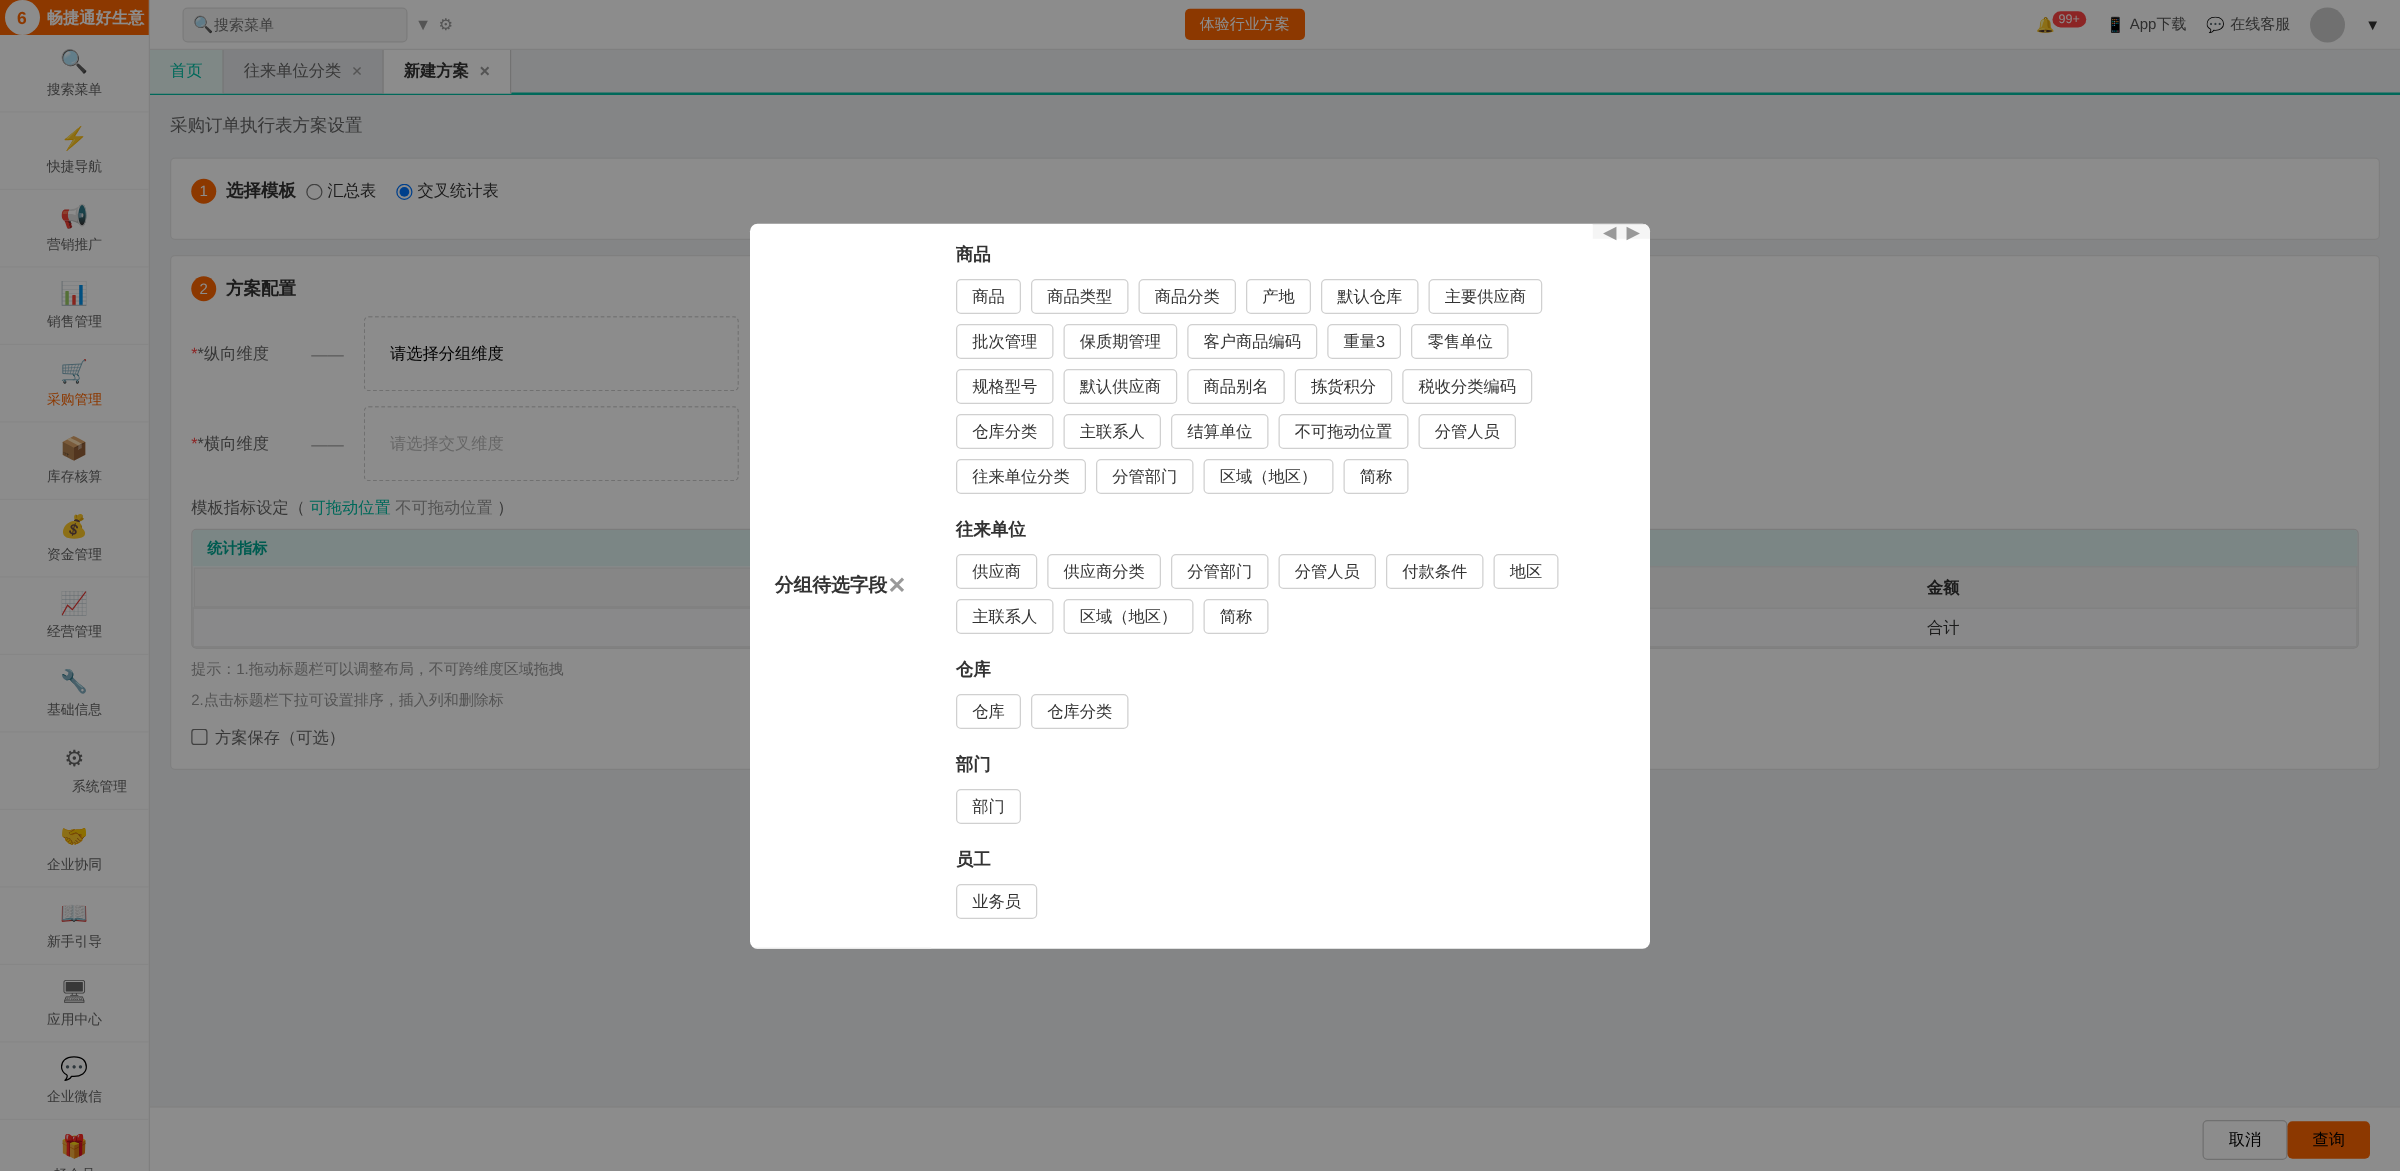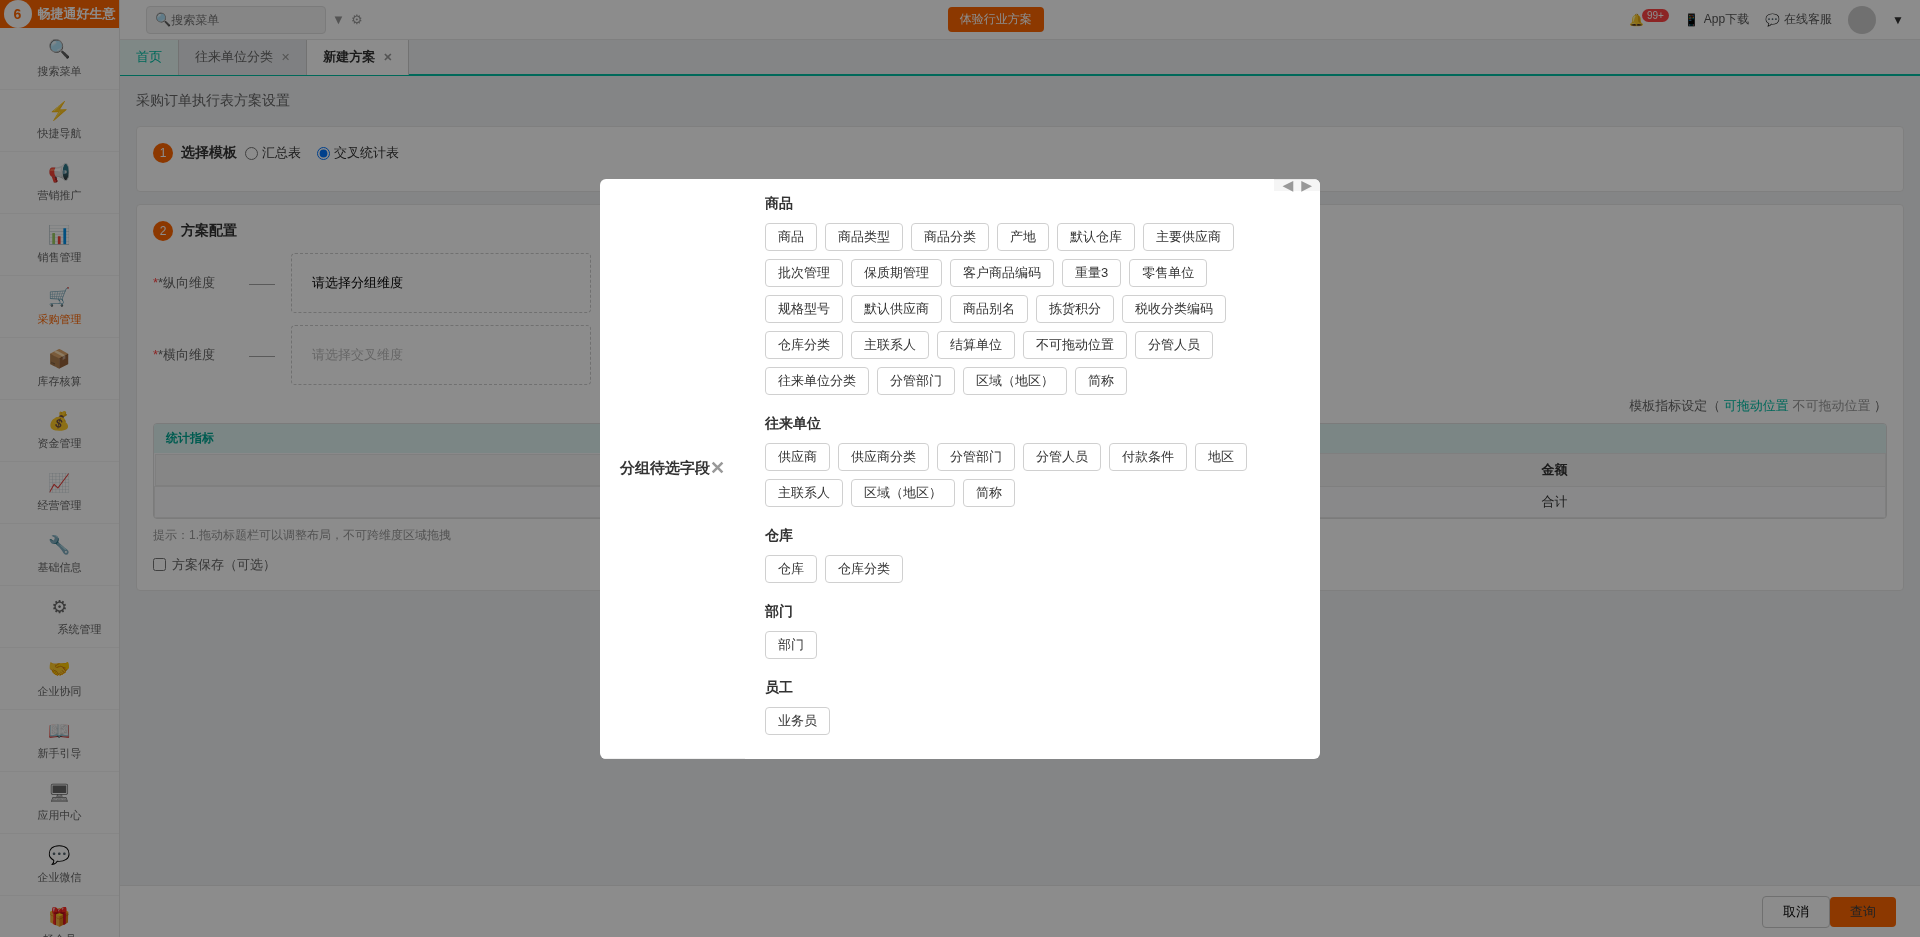--- a/index.html
+++ b/index.html
@@ -224,21 +224,21 @@
       border-radius: 4px;
       background: #fff;
       cursor: pointer;
       font-size: 13px;
     }
     .btn-confirm {
       padding: 6px 20px;
       border: none;
       border-radius: 4px;
       background: #ff6600;
-      color: #404040;
+      color: #000000;
       cursor: pointer;
       font-size: 13px;
     }
 
     
     .modal-overlay {
       position: fixed;
       top: 0; left: 0; right: 0; bottom: 0;
       background: rgba(0,0,0,0.45);
       z-index: 200;
@@ -480,21 +480,21 @@
     <div class="form-row">
       <span class="form-label">
         <span style="color:#ff4444">*</span><span>*横向维度</span>
       </span>
       <span style="color:#999; margin: 0 4px;">——</span>
       <div class="dashed-box" style="width:300px; color:#bbb; font-size:13px; display:flex; align-items:center;">
         <span>请选择交叉维度</span>
       </div>
     </div>
 
-    <div style="margin-bottom:8px; color:#666; font-size:13px;text-align:right;">
+    <div style="margin-bottom:8px; color:#666; font-size:13px;">
       <span>模板指标设定（</span>
       <span style="color:#00bfa5;">可拖动位置</span>
       <span> </span>
       <span style="color:#999;">不可拖动位置</span>
       <span>）</span>
     </div>
 
     <div style="background:#f9fafb; border:1px solid #e0e0e0; border-radius:4px; overflow:hidden; margin-bottom:8px;">
       <div style="background:#e0f5f2; padding:6px 12px; font-size:12px; color:#00a693; font-weight:bold;">统计指标</div>
       <table class="stats-table">
@@ -510,20 +510,21 @@
         <tbody>
           <tr>
             <td>合计</td>
             <td>合计</td>
           </tr>
         </tbody>
       </table>
     </div>
 
     <div class="note-text">提示：1.拖动标题栏可以调整布局，不可跨维度区域拖拽</div>
+    <div class="note-text">2.点击标题栏下拉可设置排序，插入列和删除标</div>
 
     <div class="checkbox-row">
       <input type="checkbox" style="">
       <span>方案保存（可选）</span>
     </div>
   </div>
 </div>
 
 <div class="bottom-bar">
   <button class="btn-cancel">取消</button>

